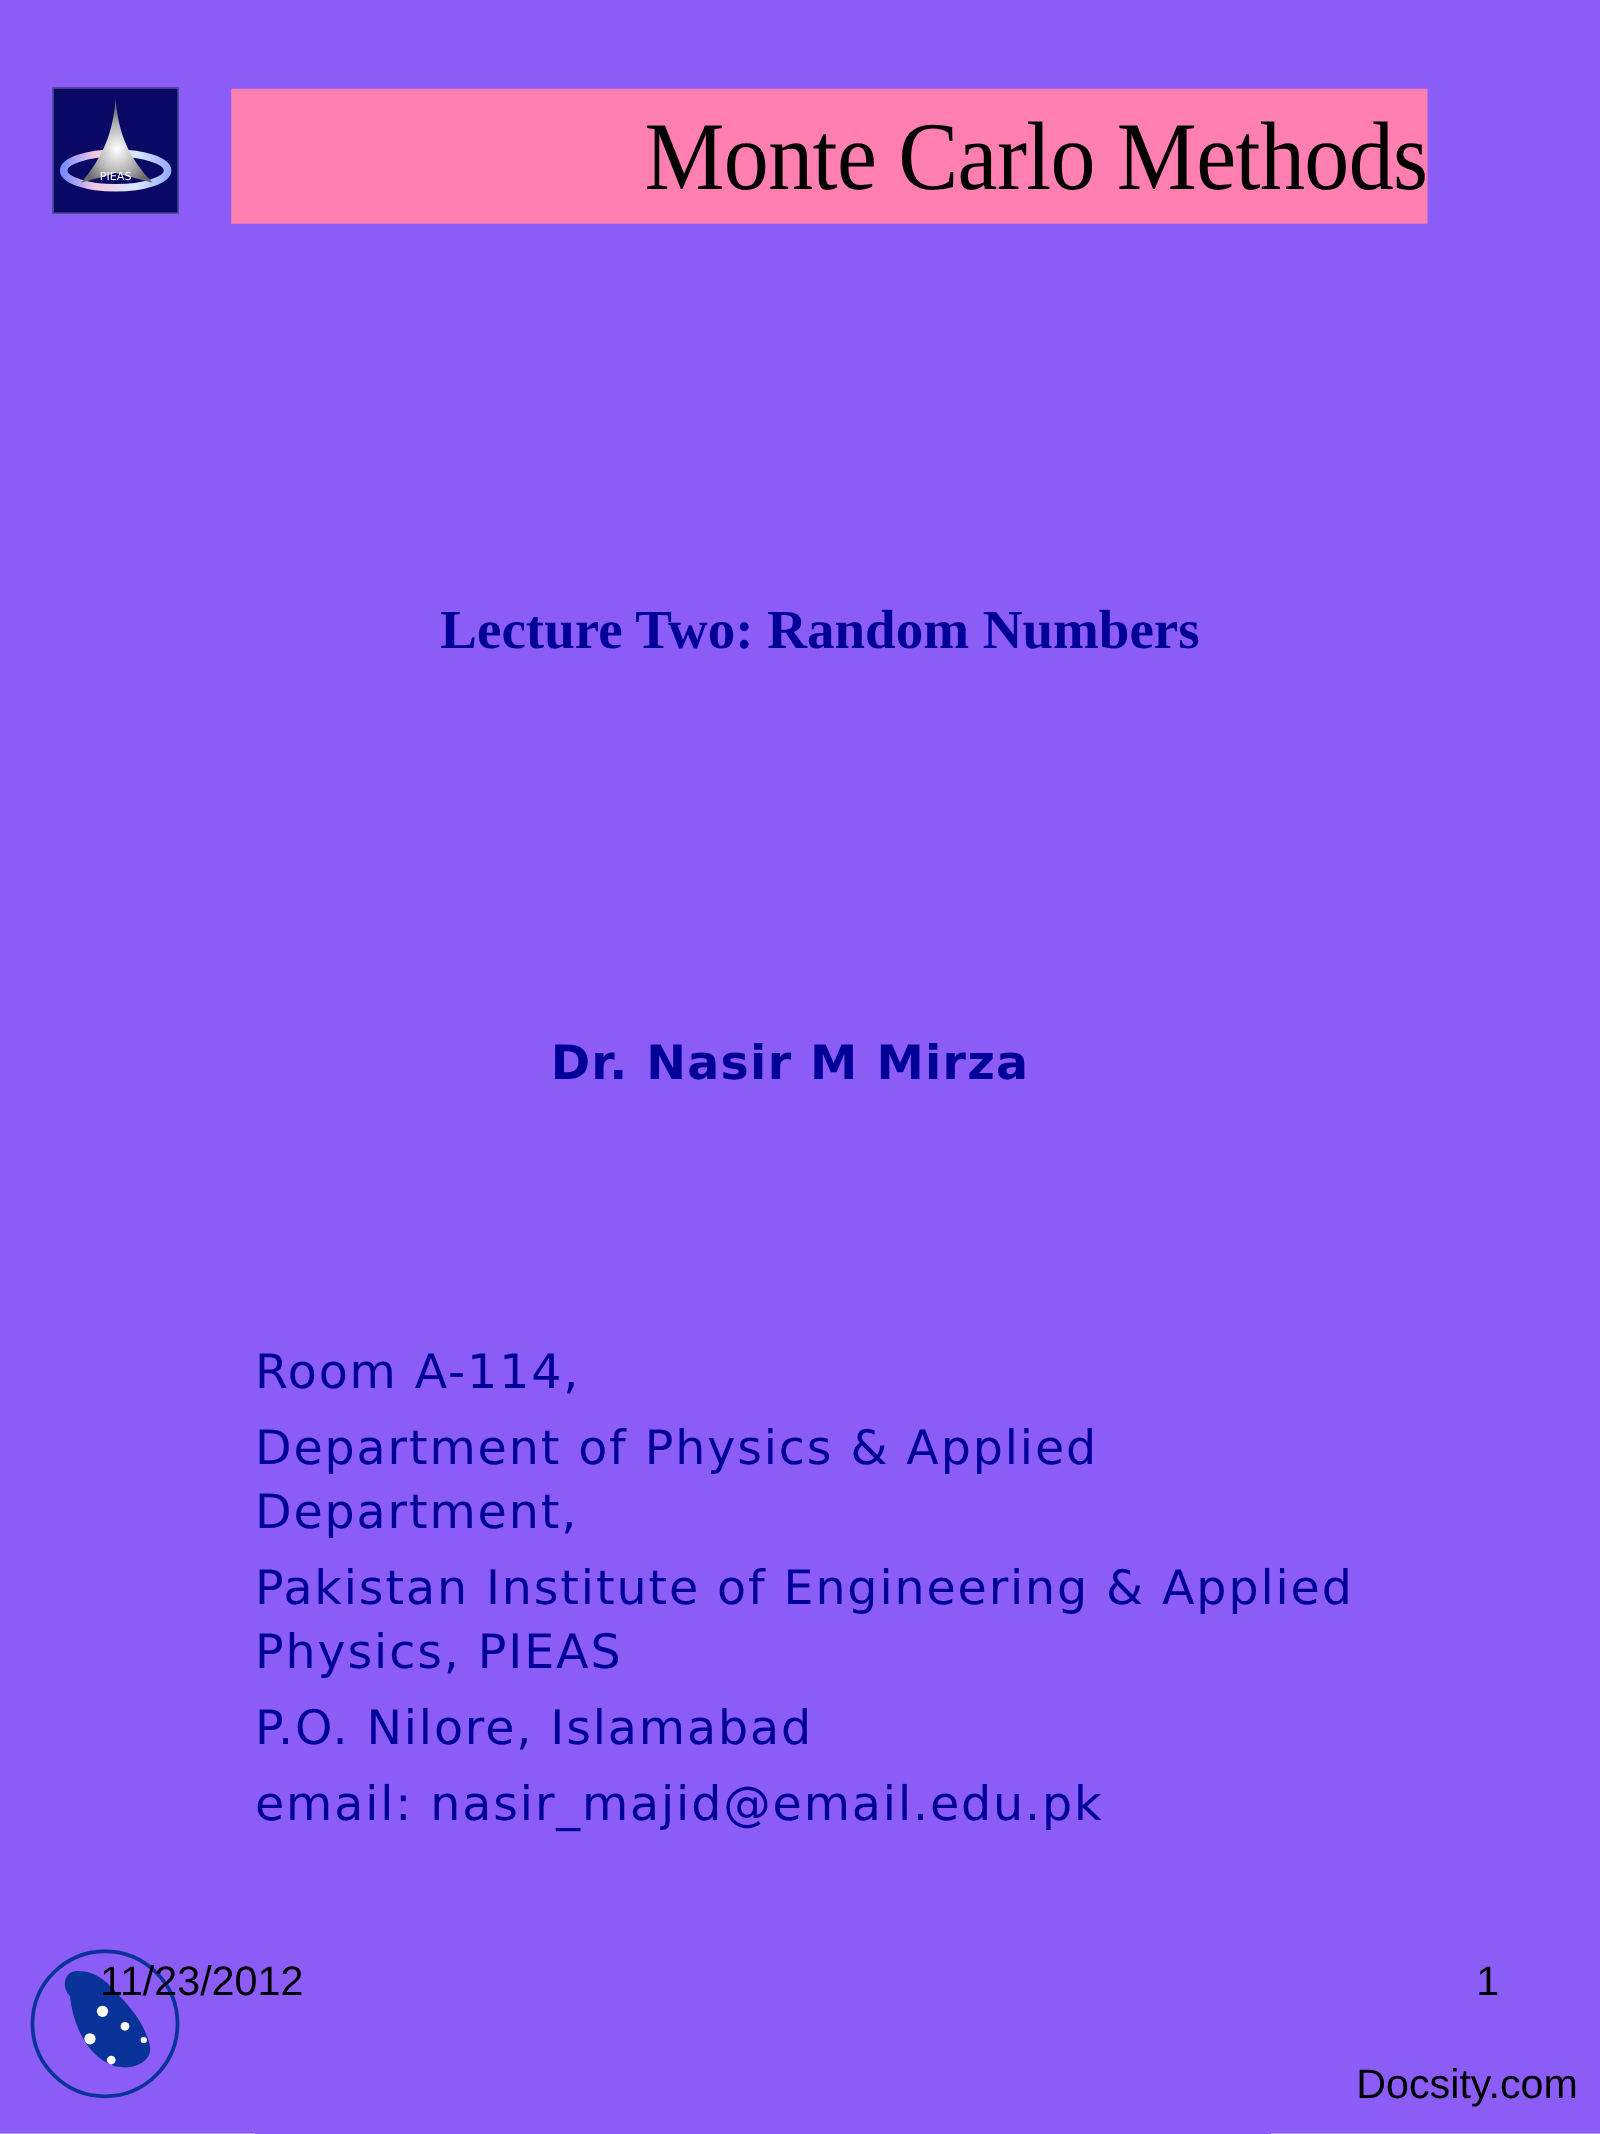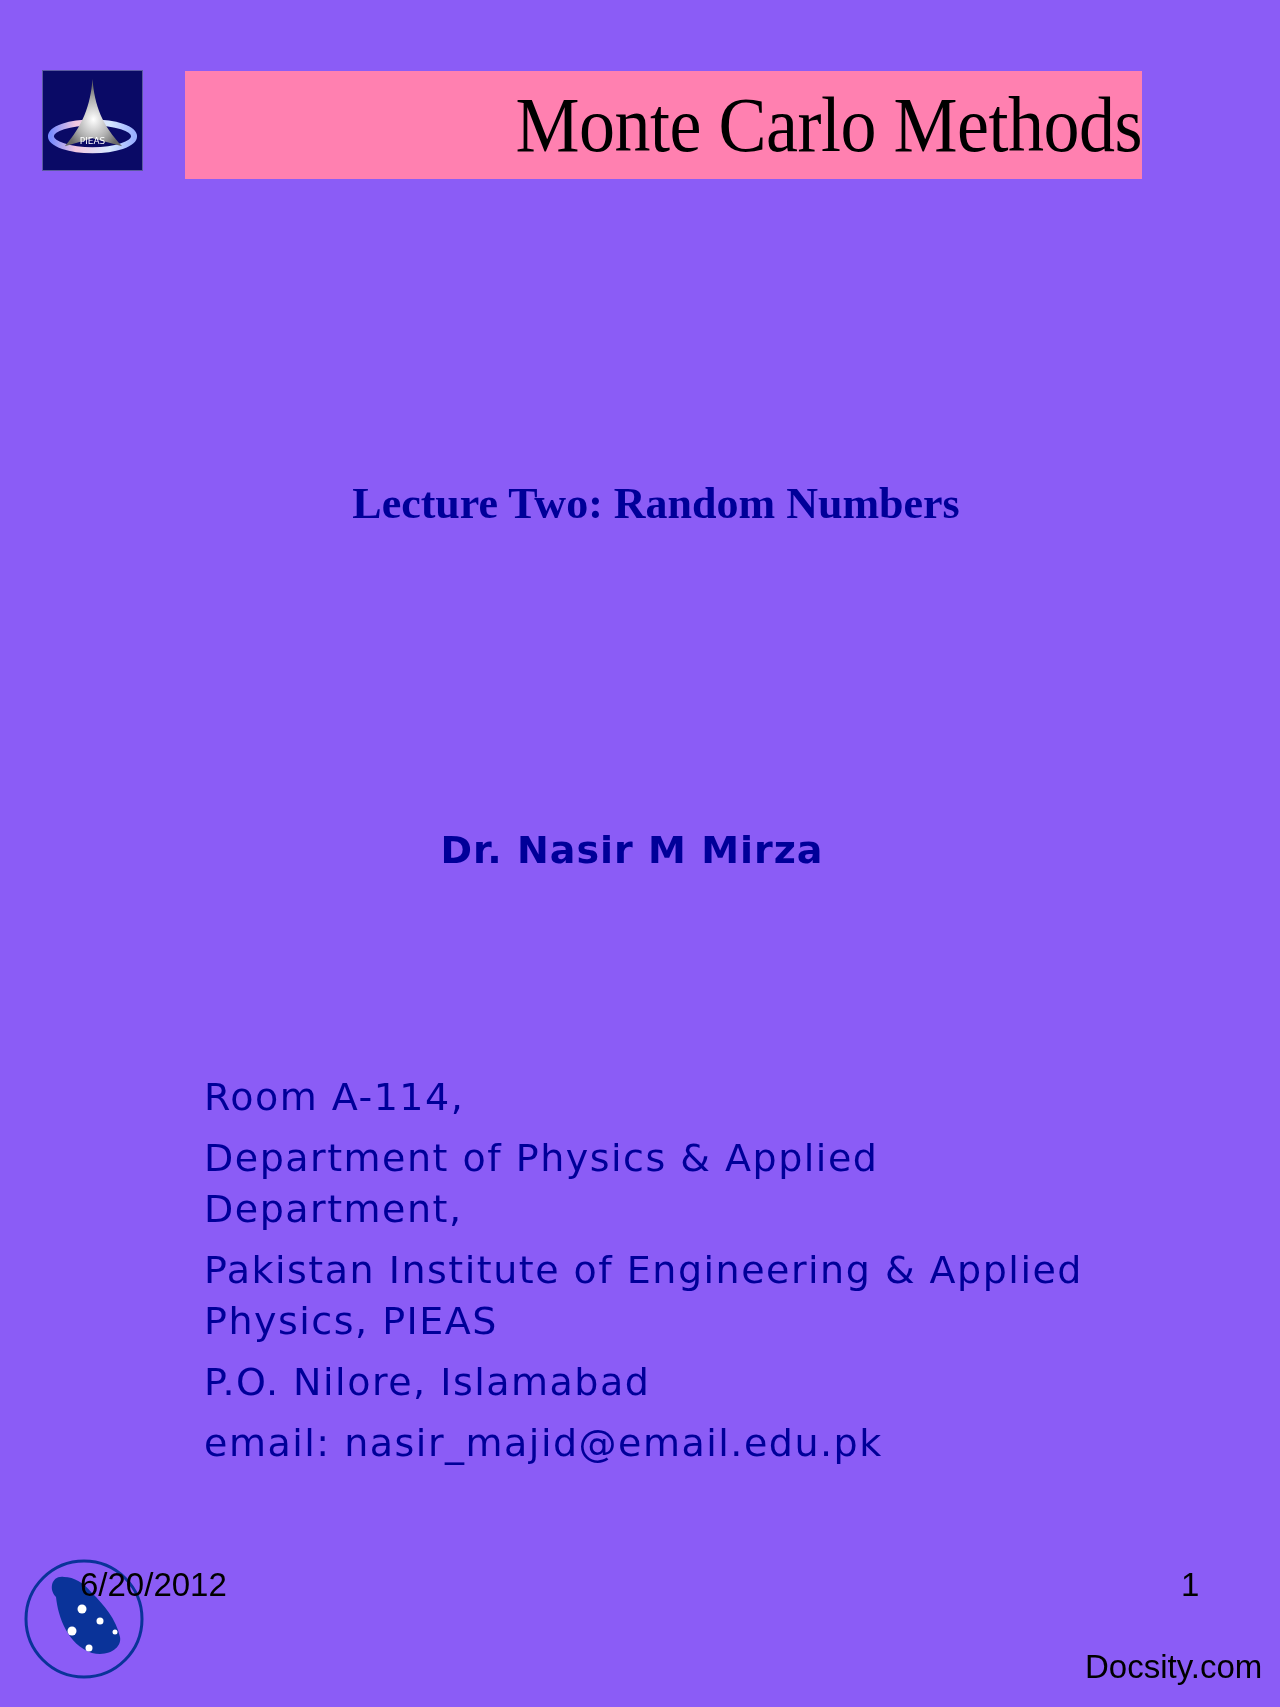--- a/index.html
+++ b/index.html
@@ -192,17 +192,17 @@
       <circle cx="62" cy="62" r="58" fill="none" stroke="#0a3399" stroke-width="3"></circle>
       <path d="M42 20 C30 18 26 32 34 40 C36 60 46 88 70 96 C88 100 100 90 98 80 C94 62 82 48 70 36 C62 26 52 20 42 20 Z" fill="#0a3399"></path>
       <circle cx="60" cy="52" r="4.5" fill="#ffffff"></circle>
       <circle cx="78" cy="64" r="3.5" fill="#ffffff"></circle>
       <circle cx="50" cy="74" r="4.5" fill="#ffffff"></circle>
       <circle cx="93" cy="75" r="2.5" fill="#ffffff"></circle>
       <circle cx="67" cy="91" r="3.5" fill="#ffffff"></circle>
     </svg>
   </div>
 
-  <div class="footer-date">6/20/2012</div>
+  <div class="footer-date">11/23/2012</div>
   <div class="footer-page">1</div>
   <div class="docsity-brand">Docsity.com</div>
 
 </div>
 
 </body></html>

